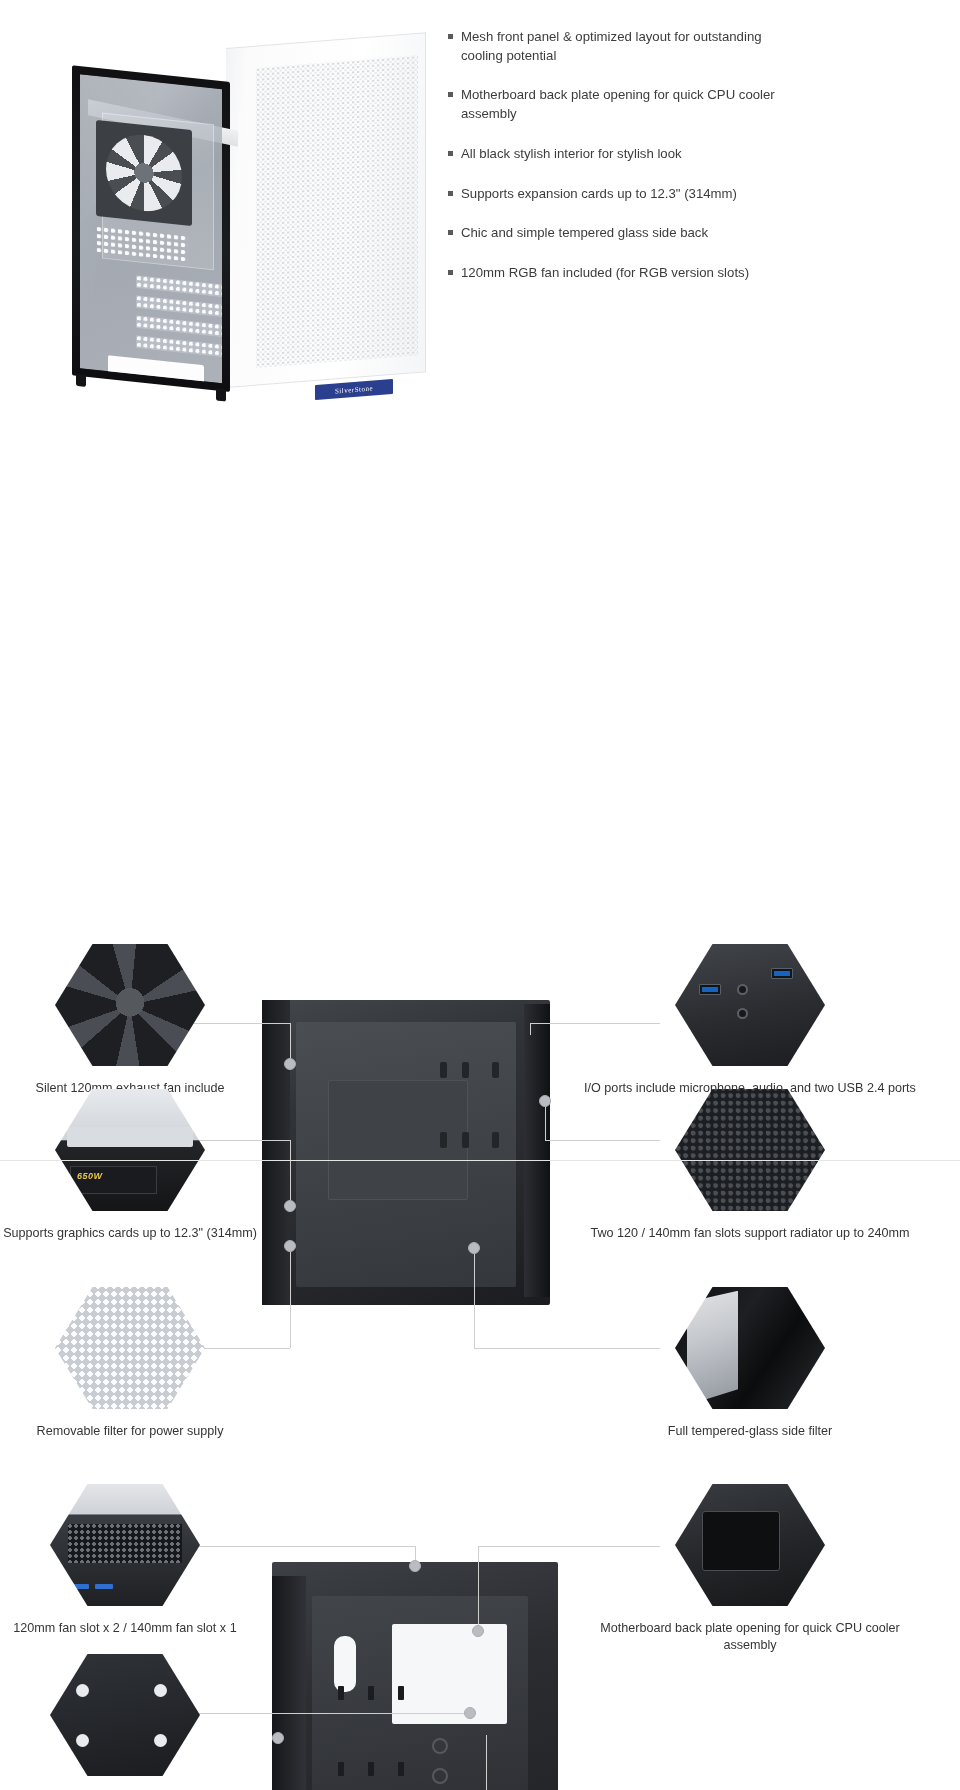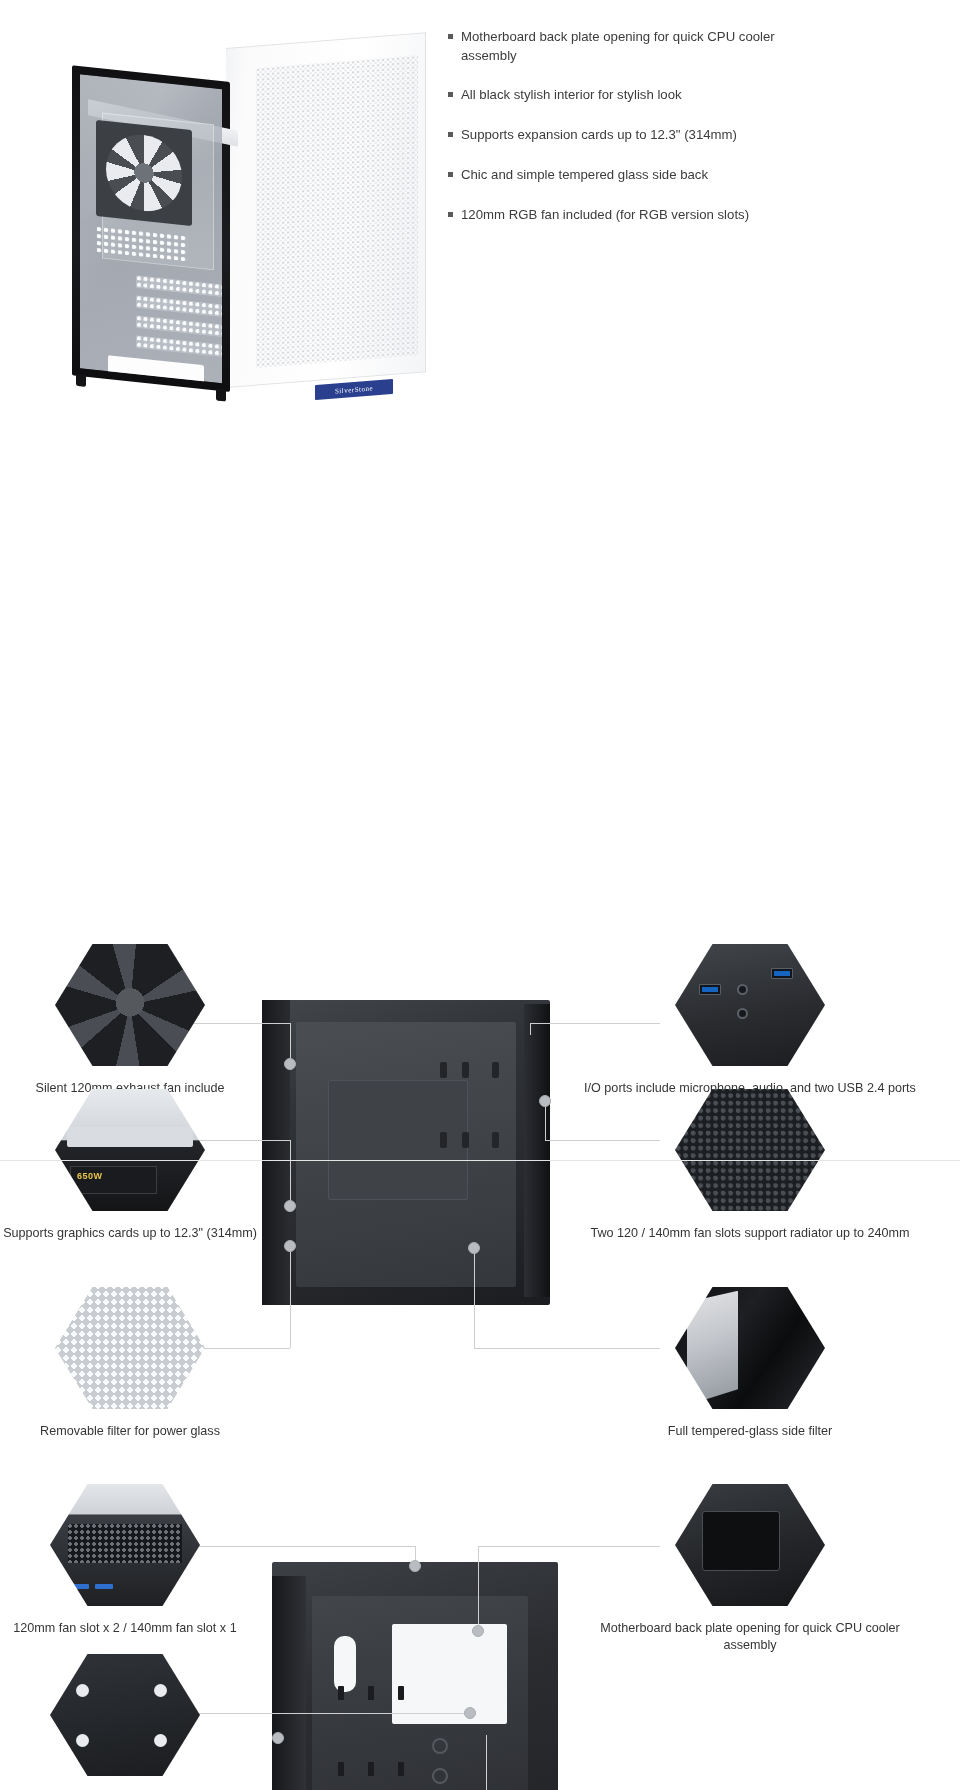--- a/index.html
+++ b/index.html
@@ -74,21 +74,21 @@
             border:1px solid rgba(255,255,255,.35); background:rgba(255,255,255,.12); }
   .c-foot { position:absolute; width:10px; height:12px; background:#141417; border-radius:0 0 2px 2px;}
   .c-top { position:absolute; left:16px; top:40px; width:150px; height:16px;
            background:linear-gradient(180deg,#f0f1f3,#dfe1e5); transform: skewY(6deg);}
 
   
   .section { position: relative; width: 960px; }
   .divider { position:absolute; left:0; width:960px; height:1px; background:#e4e4e4; }
 
   .hex-item { position: absolute; width: 260px; }
-  .hex-thumb { position: relative; width: 150px; height: 130px; margin: 0 auto; }
+  .hex-thumb { position: relative; width: 150px; height: 130px; margin: 0 auto; font-style: italic; }
   .hex-shape {
     position:absolute; inset:0;
     clip-path: polygon(25% 3%, 75% 3%, 100% 50%, 75% 97%, 25% 97%, 0% 50%);
     background:#2e3034;
     filter: drop-shadow(0 2px 4px rgba(0,0,0,.28));
   }
   .hex-caption {
     margin-top: 10px; text-align:center; font-size: 12.6px; line-height:1.38; color:#353535;
   }
 
@@ -183,20 +183,21 @@
           <div class="c-foot" style="right:4px;bottom:-10px;"></div>
         </div>
         <div class="c-badge">
           <span>SilverStone</span>
         </div>
       </div>
     </div>
 
     <div class="hero-copy">
       <ul class="feature-list">
+        <li><span class="sq"></span><span>Mesh front panel &amp; optimized layout for outstanding cooling potential</span></li>
         <li><span class="sq"></span><span>Motherboard back plate opening for quick CPU cooler assembly</span></li>
         <li><span class="sq"></span><span>All black stylish interior for stylish look</span></li>
         <li><span class="sq"></span><span>Supports expansion cards up to 12.3" (314mm)</span></li>
         <li><span class="sq"></span><span>Chic and simple tempered glass side back</span></li>
         <li><span class="sq"></span><span>120mm RGB fan included (for RGB version slots)</span></li>
       </ul>
     </div>
   </div>
 
   <div class="section">
@@ -259,21 +260,21 @@
       </div>
       <div class="hex-caption">Supports graphics cards up to 12.3" (314mm)</div>
     </div>
 
     <div class="hex-item" style="left:0px; top:843px;">
       <div class="hex-thumb">
         <div class="hex-shape">
             <div class="art-mesh"></div>
           </div>
       </div>
-      <div class="hex-caption">Removable filter for power glass</div>
+      <div class="hex-caption">Removable filter for power supply</div>
     </div>
 
     <div class="hex-item" style="left:580px; top:500px; width:340px;">
       <div class="hex-thumb">
         <div class="hex-shape">
           <div class="art-io">
             <div class="usb" style="left:24px; top:44px;"></div>
             <div class="usb" style="left:96px; top:28px;"></div>
             <div class="jack" style="left:62px; top:44px;"></div>
             <div class="jack" style="left:62px; top:68px;"></div>

